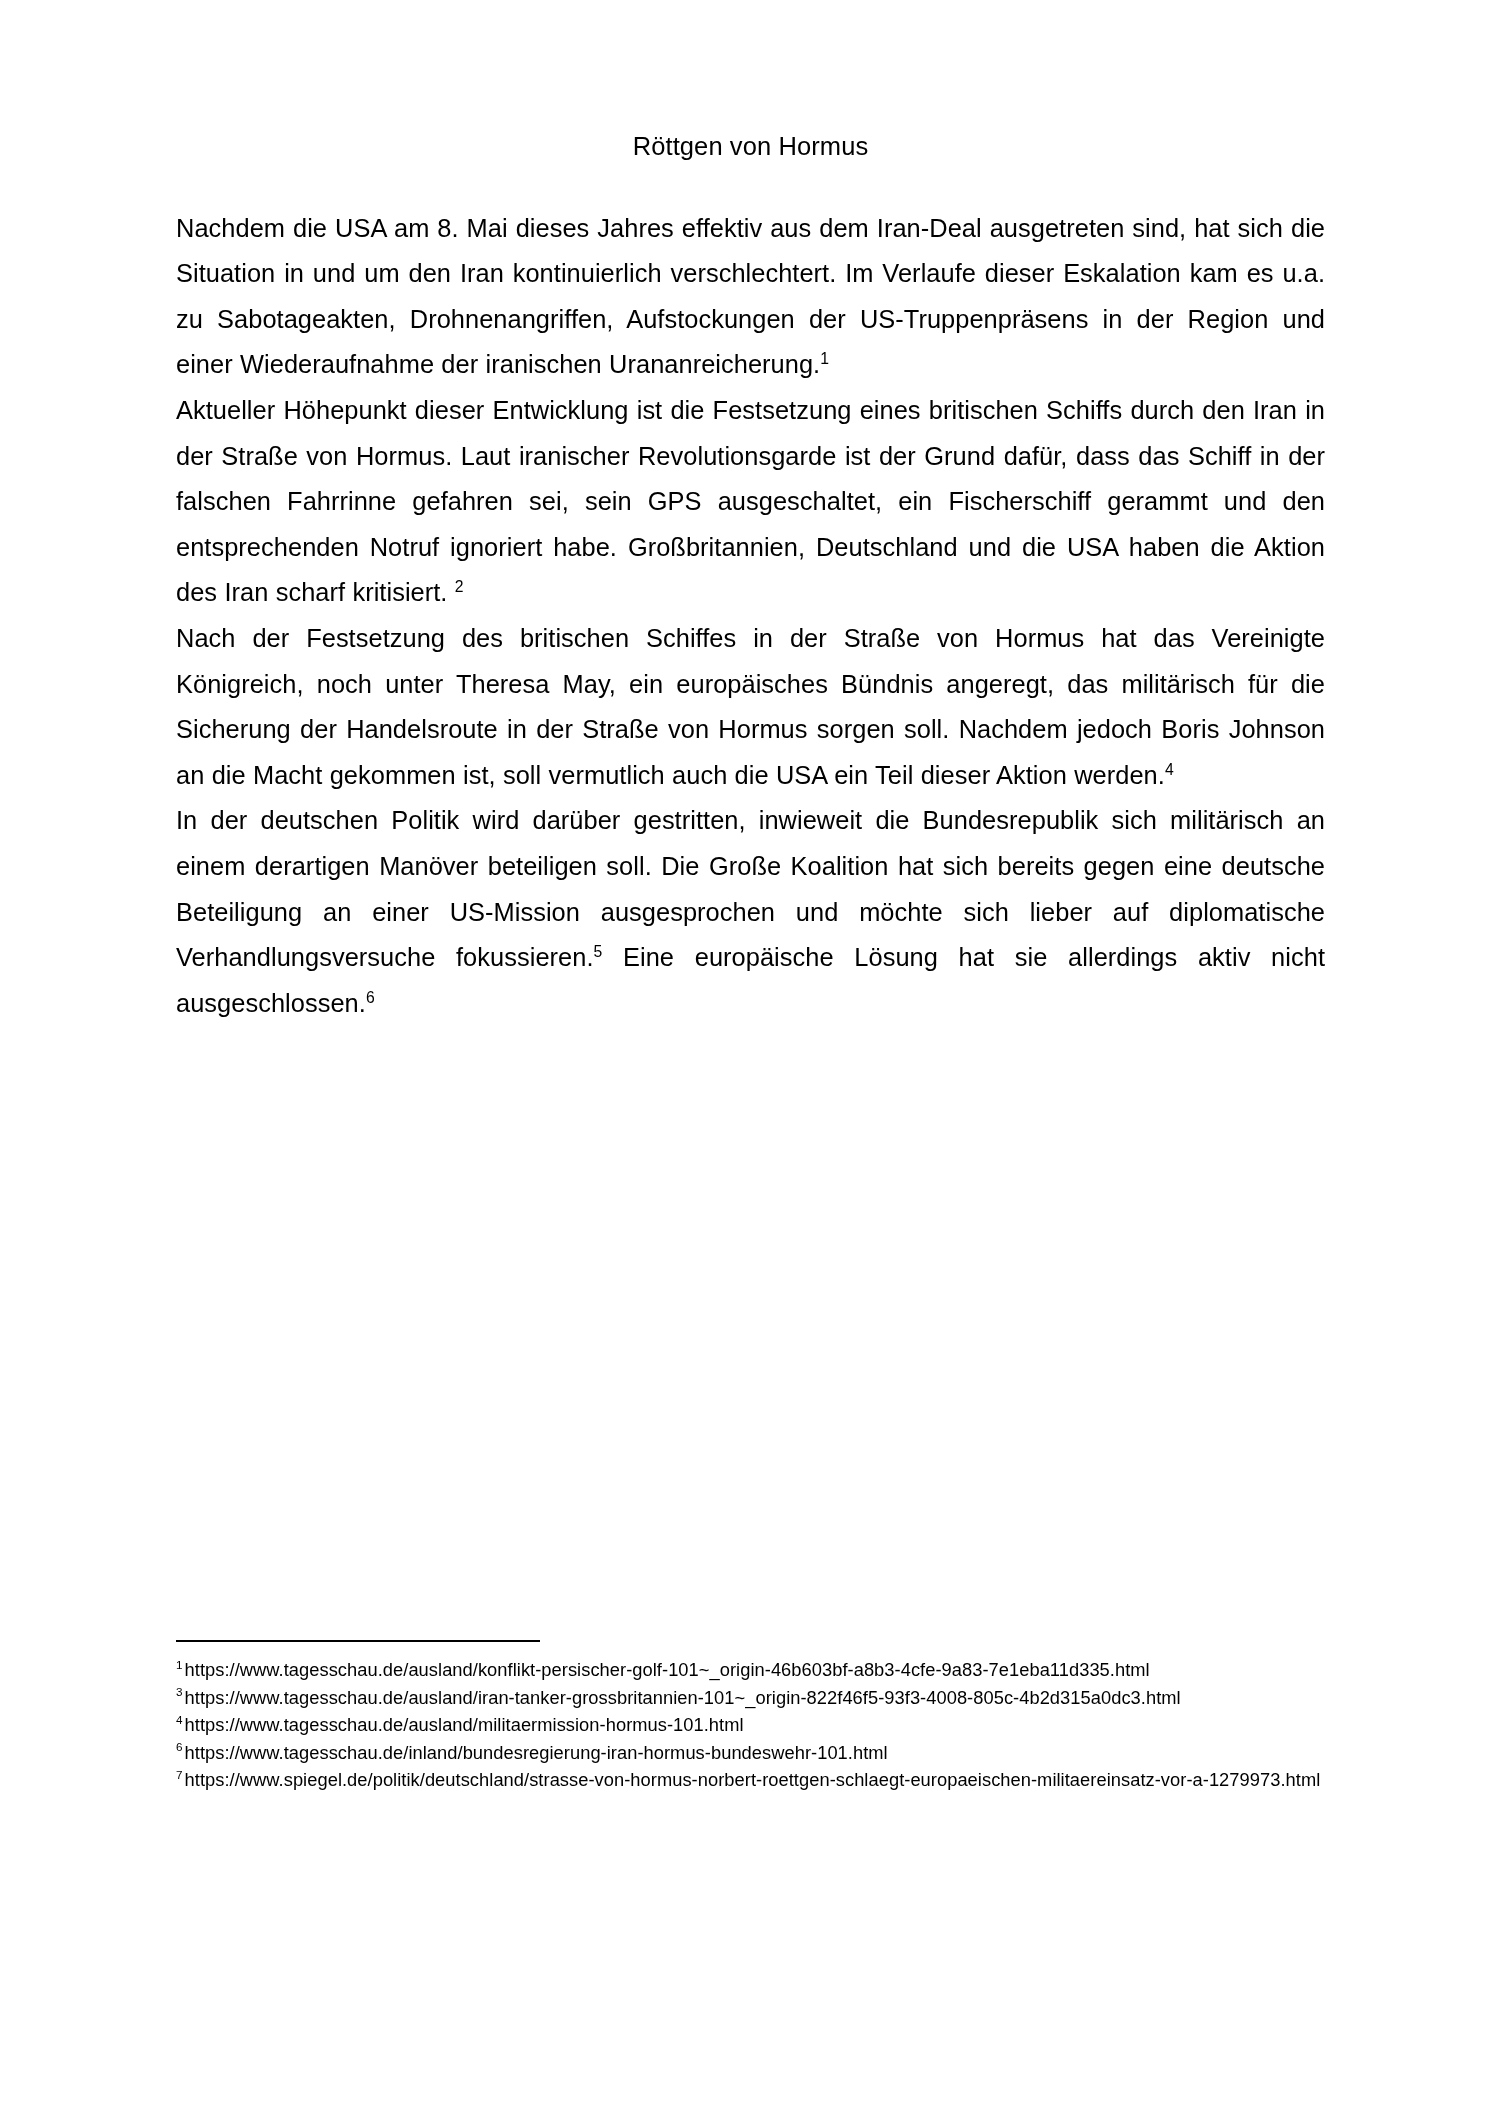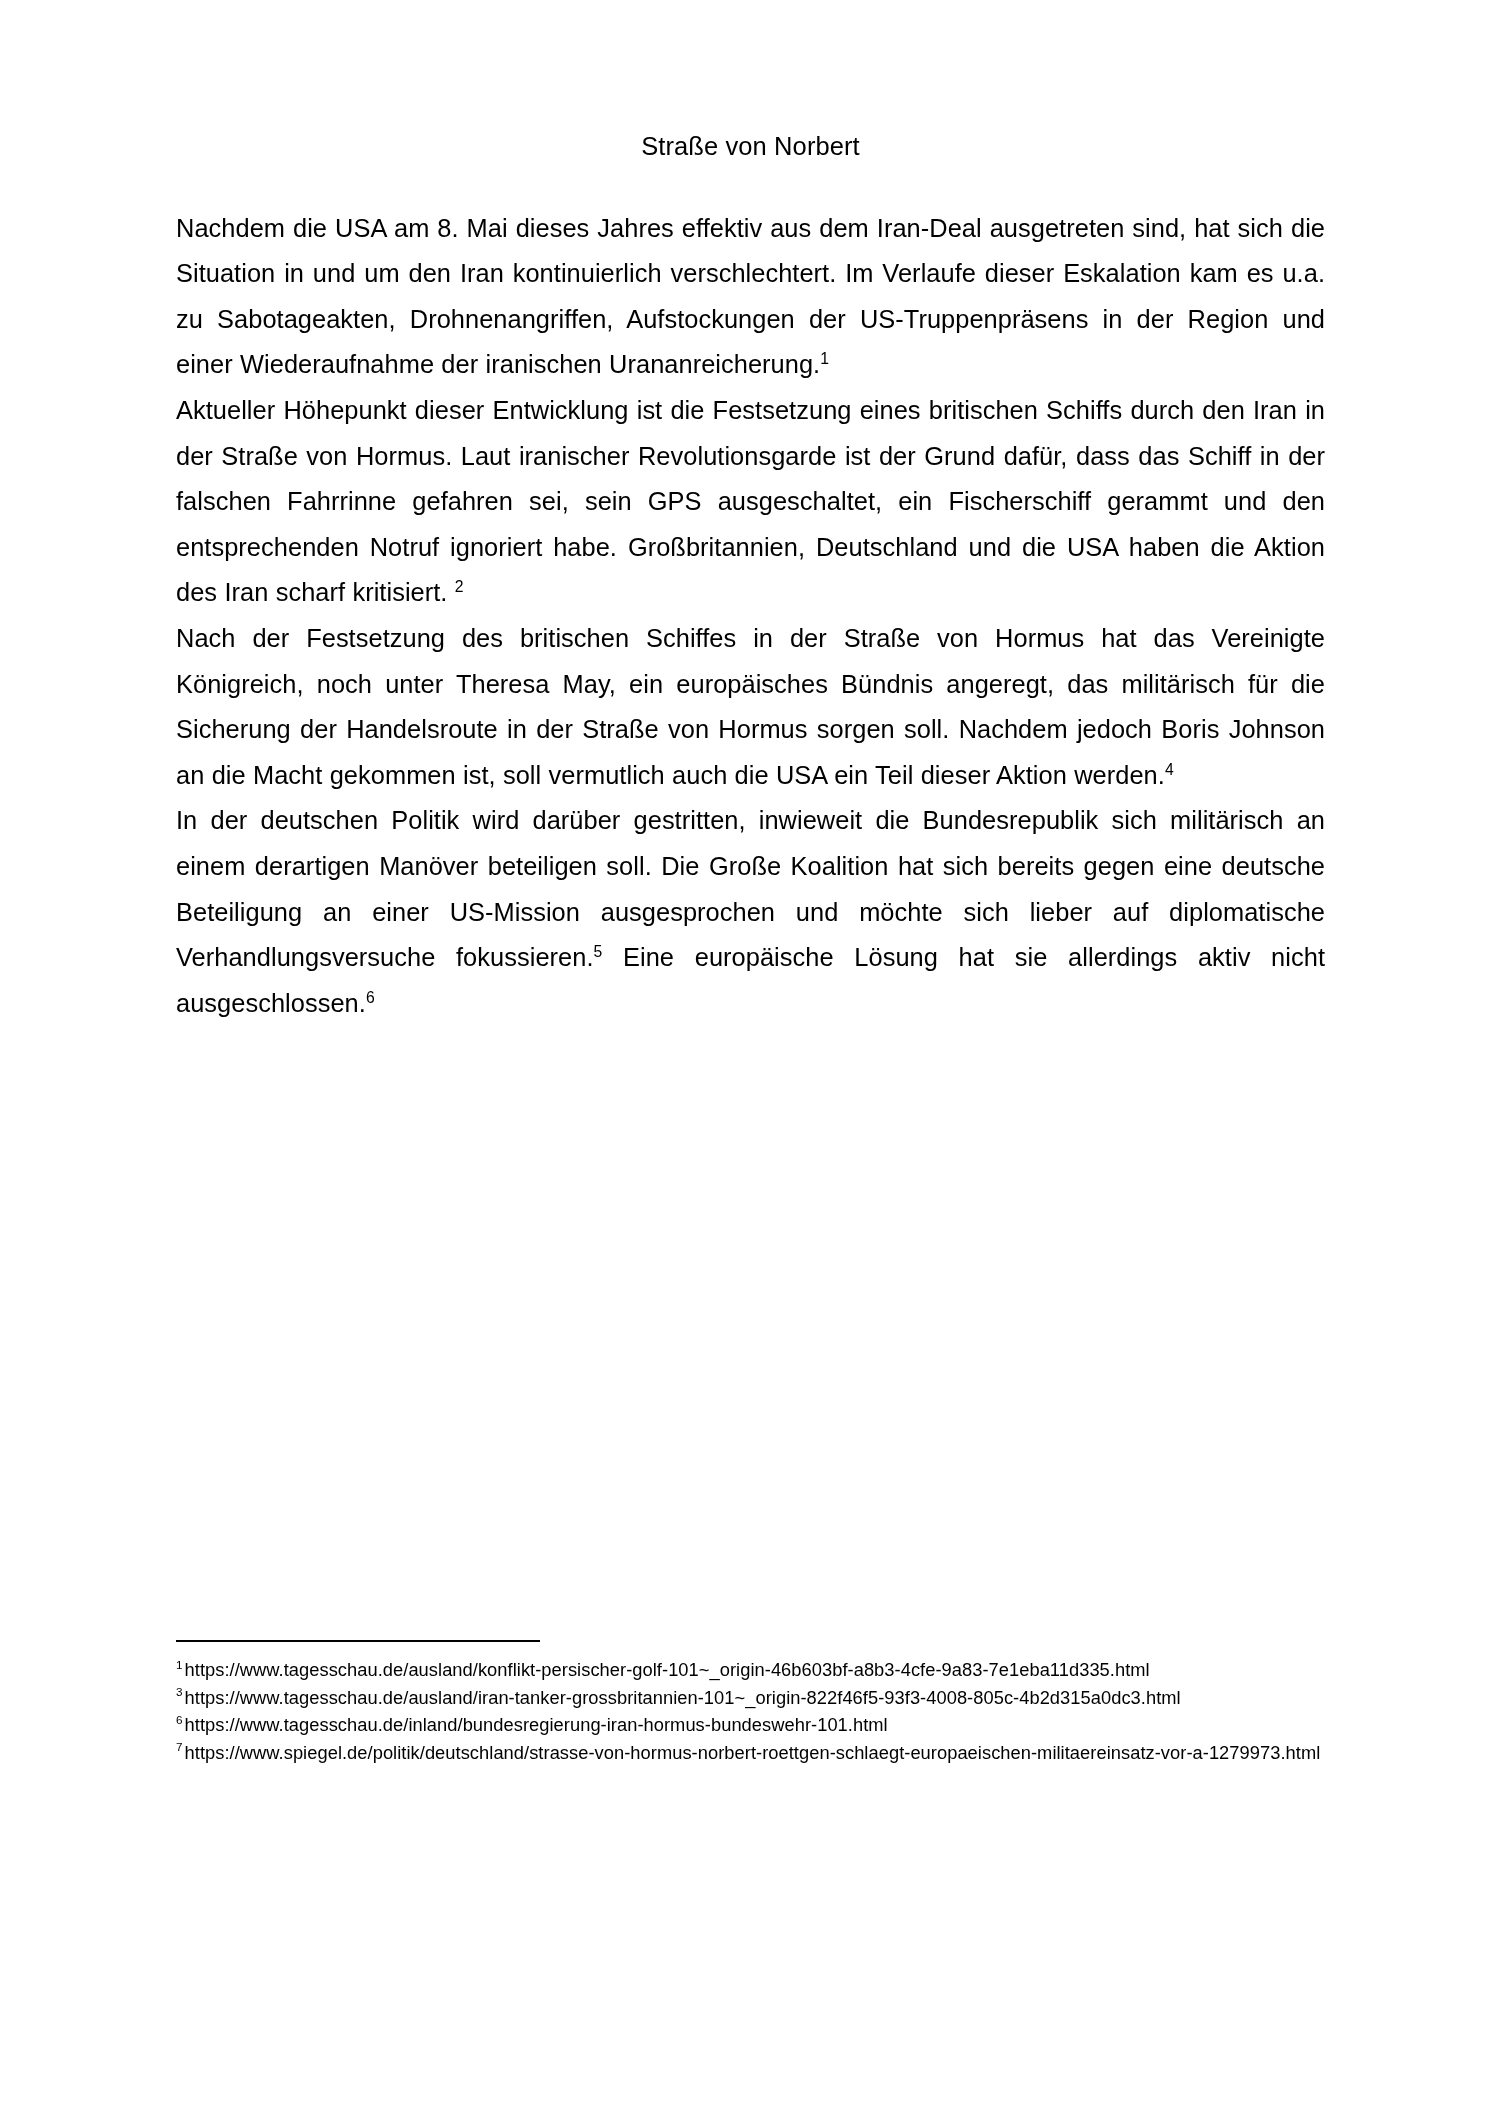--- a/index.html
+++ b/index.html
@@ -91,21 +91,21 @@
     word-break: break-all;
   }
 </style>
 </head>
 <body>
 
 <div class="page">
 
   <div class="content">
 
-    <h1 class="doc-title">Straße von Norbert</h1>
+    <h1 class="doc-title">Röttgen von Hormus</h1>
 
     <div class="body-block">
 
       <p class="para"><span>Nachdem die USA am 8. Mai dieses Jahres effektiv aus dem Iran-Deal ausgetreten sind, hat sich die Situation in und um den Iran kontinuierlich verschlechtert. Im Verlaufe dieser Eskalation kam es u.a. zu Sabotageakten, Drohnenangriffen, Aufstockungen der US-Truppenpräsens in der Region und einer Wiederaufnahme der iranischen Urananreicherung.</span><sup class="fn">1</sup></p>
 
       <p class="para"><span>Aktueller Höhepunkt dieser Entwicklung ist die Festsetzung eines britischen Schiffs durch den Iran in der Straße von Hormus. Laut iranischer Revolutionsgarde ist der Grund dafür, dass das Schiff in der falschen Fahrrinne gefahren sei, sein GPS ausgeschaltet, ein Fischerschiff gerammt und den entsprechenden Notruf ignoriert habe. Großbritannien, Deutschland und die USA haben die Aktion des Iran scharf kritisiert. </span><sup class="fn">2</sup></p>
 
 
       <p class="para"><span>Nach der Festsetzung des britischen Schiffes in der Straße von Hormus hat das Vereinigte Königreich, noch unter Theresa May, ein europäisches Bündnis angeregt, das militärisch für die Sicherung der Handelsroute in der Straße von Hormus sorgen soll. Nachdem jedoch Boris Johnson an die Macht gekommen ist, soll vermutlich auch die USA ein Teil dieser Aktion werden.</span><sup class="fn">4</sup></p>
 
@@ -117,20 +117,21 @@
 
   <div class="footnotes">
 
     <hr class="fn-rule">
 
     <p class="fn-item"><sup>1</sup><span class="fn-url">https://www.tagesschau.de/ausland/konflikt-persischer-golf-101~_origin-46b603bf-a8b3-4cfe-9a83-7e1eba11d335.html</span></p>
 
 
     <p class="fn-item"><sup>3</sup><span class="fn-url">https://www.tagesschau.de/ausland/iran-tanker-grossbritannien-101~_origin-822f46f5-93f3-4008-805c-4b2d315a0dc3.html</span></p>
 
+    <p class="fn-item"><sup>4</sup><span class="fn-url">https://www.tagesschau.de/ausland/militaermission-hormus-101.html</span></p>
 
 
     <p class="fn-item"><sup>6</sup><span class="fn-url">https://www.tagesschau.de/inland/bundesregierung-iran-hormus-bundeswehr-101.html</span></p>
 
     <p class="fn-item"><sup>7</sup><span class="fn-url">https://www.spiegel.de/politik/deutschland/strasse-von-hormus-norbert-roettgen-schlaegt-europaeischen-militaereinsatz-vor-a-1279973.html</span></p>
 
   </div>
 
 </div>
 

